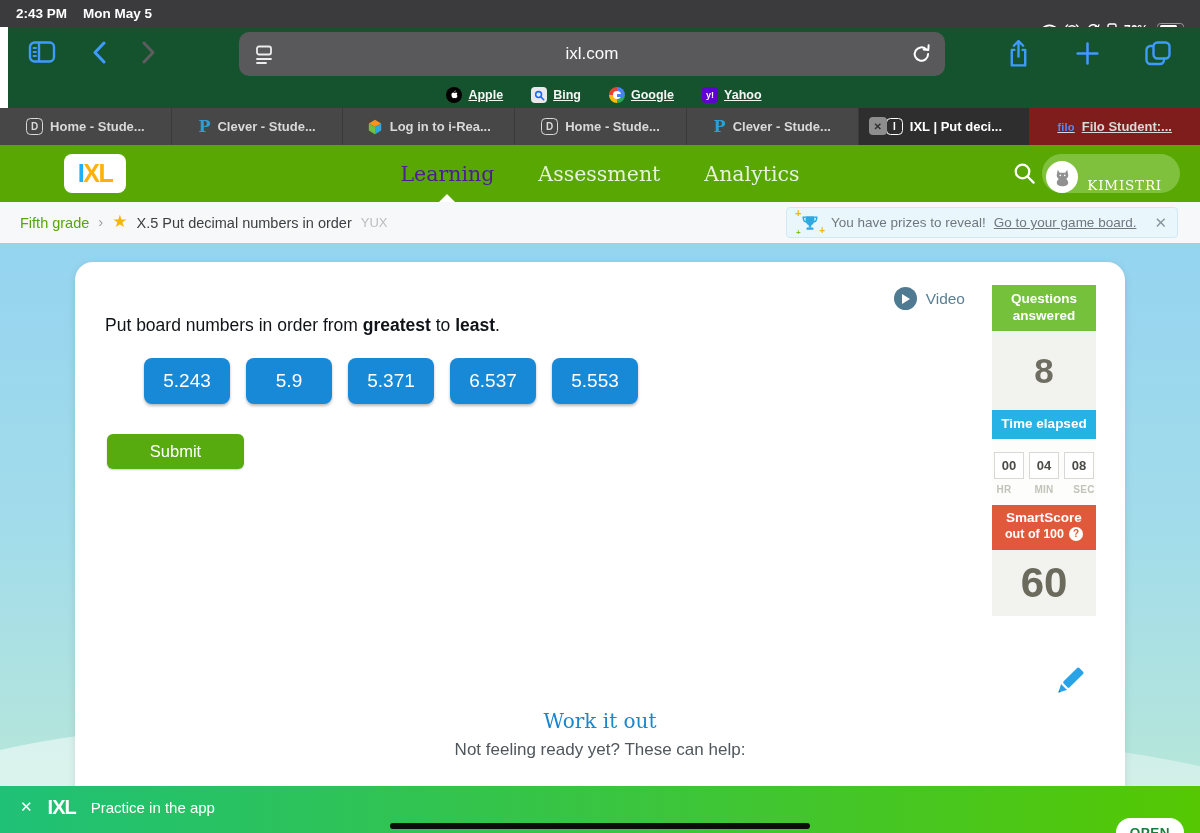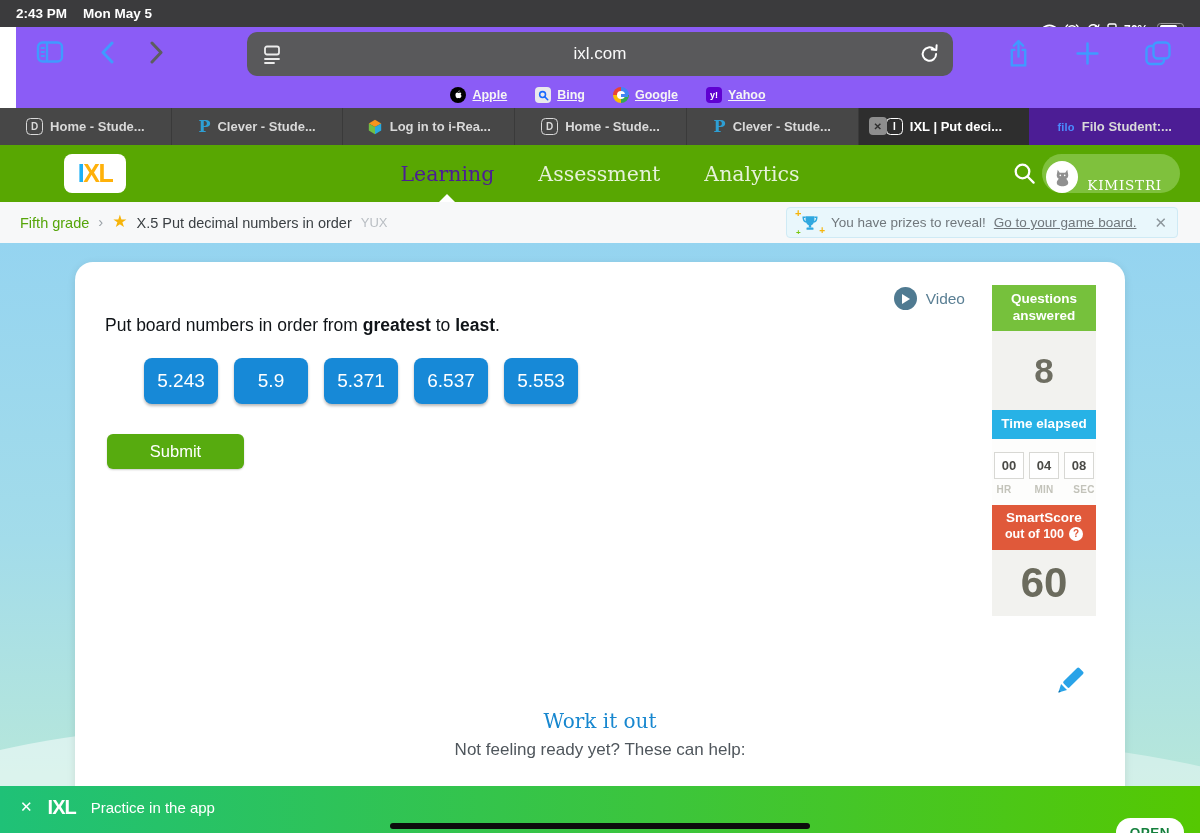--- a/index.html
+++ b/index.html
@@ -10,21 +10,21 @@
   
   .status-bar{position:absolute;top:0;left:0;right:0;height:27px;background:#3b3b3d;color:#fff;
     display:flex;justify-content:space-between;align-items:center;padding:0 16px;box-sizing:border-box;}
   .sb-left{display:flex;gap:16px;font-size:13.5px;font-weight:700;}
   .sb-right{display:flex;align-items:flex-end;gap:7px;font-size:12px;font-weight:700;margin-top:32px;}
   .battery-shell{width:25px;height:12px;border:1px solid #98989a;border-radius:3.5px;position:relative;margin-left:2px;}
   .battery-fill{position:absolute;left:1.5px;top:1.5px;bottom:1.5px;width:70%;background:#fff;border-radius:1.5px;}
   .battery-tip{position:absolute;right:-3.5px;top:3px;width:2px;height:5px;background:#98989a;border-radius:0 2px 2px 0;}
 
   
-  .toolbar{position:absolute;top:27px;left:16px;right:0;height:81px;background:#8b5cf6;}
+  .toolbar{position:absolute;top:27px;left:8px;right:0;height:81px;background:#14532d;}
   .tb-left{position:absolute;left:20px;top:13px;display:flex;align-items:center;gap:36px;}
   .tb-btn{cursor:pointer;}
   .url-bar{position:absolute;left:231px;top:5px;width:706px;height:44px;background:#59595b;border-radius:10px;
     display:flex;align-items:center;color:#fff;}
   .url-text{position:absolute;left:0;right:0;text-align:center;font-size:17px;color:#fafafa;}
   .reader-icon{margin-left:15px;z-index:2;}
   .refresh-icon{position:absolute;right:13px;top:11px;}
   .tb-right{position:absolute;right:28px;top:11px;display:flex;align-items:center;gap:44px;}
   .bookmarks{position:absolute;left:0;right:0;bottom:5px;display:flex;justify-content:center;gap:28px;}
   .bm{display:flex;align-items:center;gap:6px;color:#f5f5f5;font-size:12.5px;font-weight:700;cursor:pointer;}
@@ -35,21 +35,21 @@
   .google-ic{background:conic-gradient(#4285f4 0 25%,#34a853 25% 50%,#fbbc05 50% 75%,#ea4335 75% 100%);position:relative;}
   .google-ic::before{content:"";position:absolute;inset:4px;background:#fff;border-radius:50%;}
   .google-ic::after{content:"";position:absolute;right:1px;top:6.5px;width:7px;height:3px;background:#4285f4;}
   .yahoo-ic{background:#5f01d1;border-radius:4px;color:#fff;font-size:9px;font-weight:800;}
 
   
   .tab-bar{position:absolute;top:108px;left:0;right:0;height:37px;background:#474747;display:flex;}
   .tab{flex:1;display:flex;align-items:center;justify-content:center;gap:7px;color:#d9d9d9;
     font-size:13px;font-weight:600;border-right:1px solid #3a3a3a;position:relative;white-space:nowrap;
     overflow:hidden;cursor:pointer;box-sizing:border-box;}
-  .tab:last-child{border-right:none;background:#4c1d95;}
+  .tab:last-child{border-right:none;background:#7f1d1d;text-decoration:underline;}
   .tab.active{background:#2e2e2e;color:#fff;font-weight:700;border-right:none;}
   .fav-sq{width:17px;height:17px;border:1.8px solid #d9d9d9;border-radius:4.5px;display:flex;align-items:center;
     justify-content:center;font-size:10px;font-weight:800;color:#d9d9d9;flex:none;box-sizing:border-box;}
   .tab.active .fav-sq{border-color:#fff;color:#fff;}
   .clever-p{color:#2e9fd4;font-size:16px;font-weight:800;font-family:"DejaVu Serif",serif;}
   .filo-ic{color:#4a8cff;font-size:11px;font-weight:800;letter-spacing:.2px;}
   .tab-close{position:absolute;left:10px;top:9px;width:18px;height:18px;border-radius:4px;background:#8e8e8e;
     color:#2f2f2f;font-size:10px;font-weight:700;display:flex;align-items:center;justify-content:center;cursor:pointer;}
 
   
@@ -98,21 +98,21 @@
     box-shadow:0 2px 8px rgba(0,0,0,.1);z-index:2;}
 
   
   .video-btn{position:absolute;right:160px;top:25px;display:flex;align-items:center;gap:9px;cursor:pointer;}
   .play-circle{width:23px;height:23px;border-radius:50%;background:#4f7a91;display:flex;align-items:center;justify-content:center;}
   .play-tri{width:0;height:0;border-left:8px solid #fff;border-top:5px solid transparent;border-bottom:5px solid transparent;margin-left:2px;}
   .video-label{color:#5a7f94;font-size:15.5px;}
   .question{position:absolute;left:30px;top:53px;font-size:17.5px;color:#101418;}
   .question b{font-weight:700;}
   .tiles{position:absolute;left:69px;top:96px;display:flex;gap:16px;}
-  .tile{width:74px;height:46px;background:#1789d7;border-radius:8px;color:#fff;font-size:19px;
+  .tile{width:86px;height:46px;background:#1789d7;border-radius:8px;color:#fff;font-size:19px;
     display:flex;align-items:center;justify-content:center;cursor:grab;
     box-shadow:0 2px 3px rgba(0,0,0,.28);}
   .submit-btn{position:absolute;left:32px;top:172px;width:137px;height:35px;background:#57ab0f;border-radius:6px;
     color:#fff;font-size:16.5px;display:flex;align-items:center;justify-content:center;cursor:pointer;
     box-shadow:0 1px 2px rgba(0,0,0,.2);}
 
   
   .stats{position:absolute;right:29px;top:23px;width:104px;text-align:center;}
   .stat-h{color:#fff;font-weight:700;font-size:13.5px;line-height:1.25;padding:6px 1px;}
   .h-green{background:#76c13c;}

